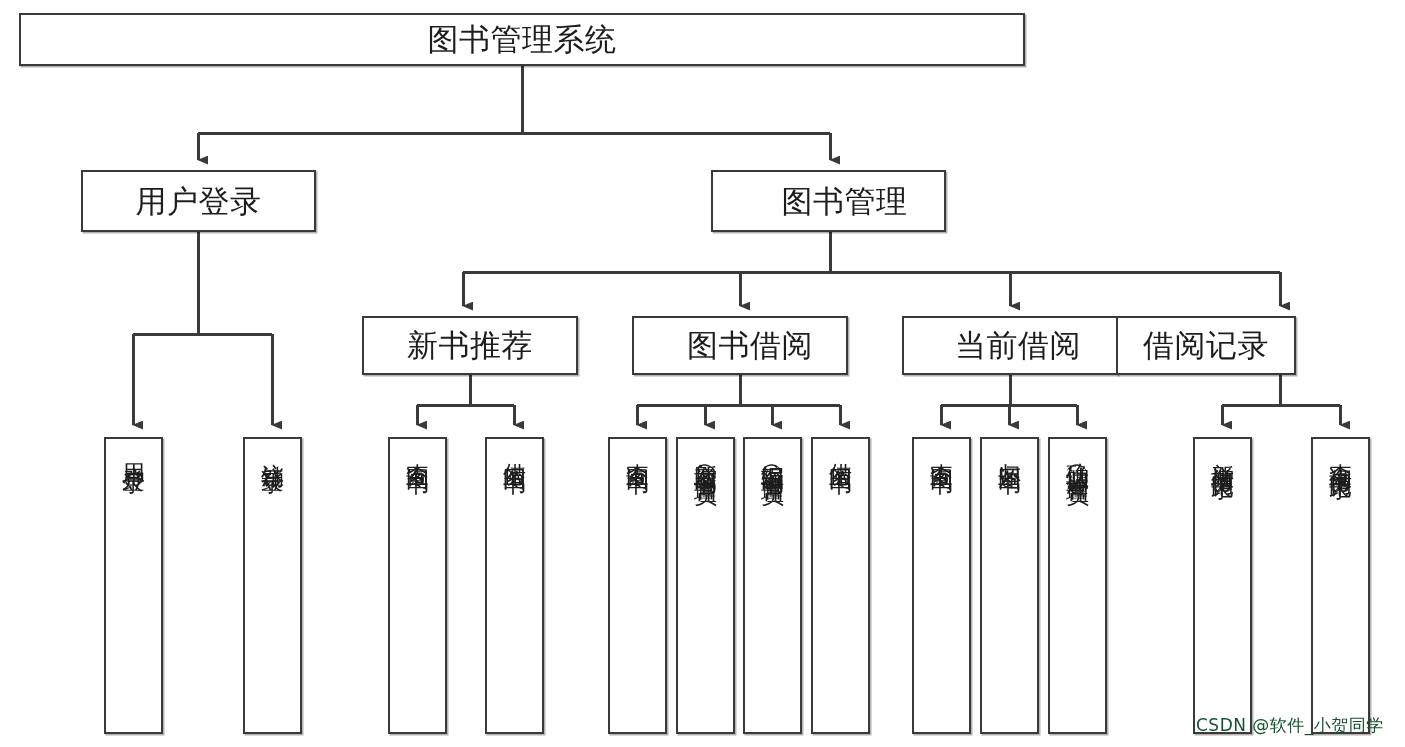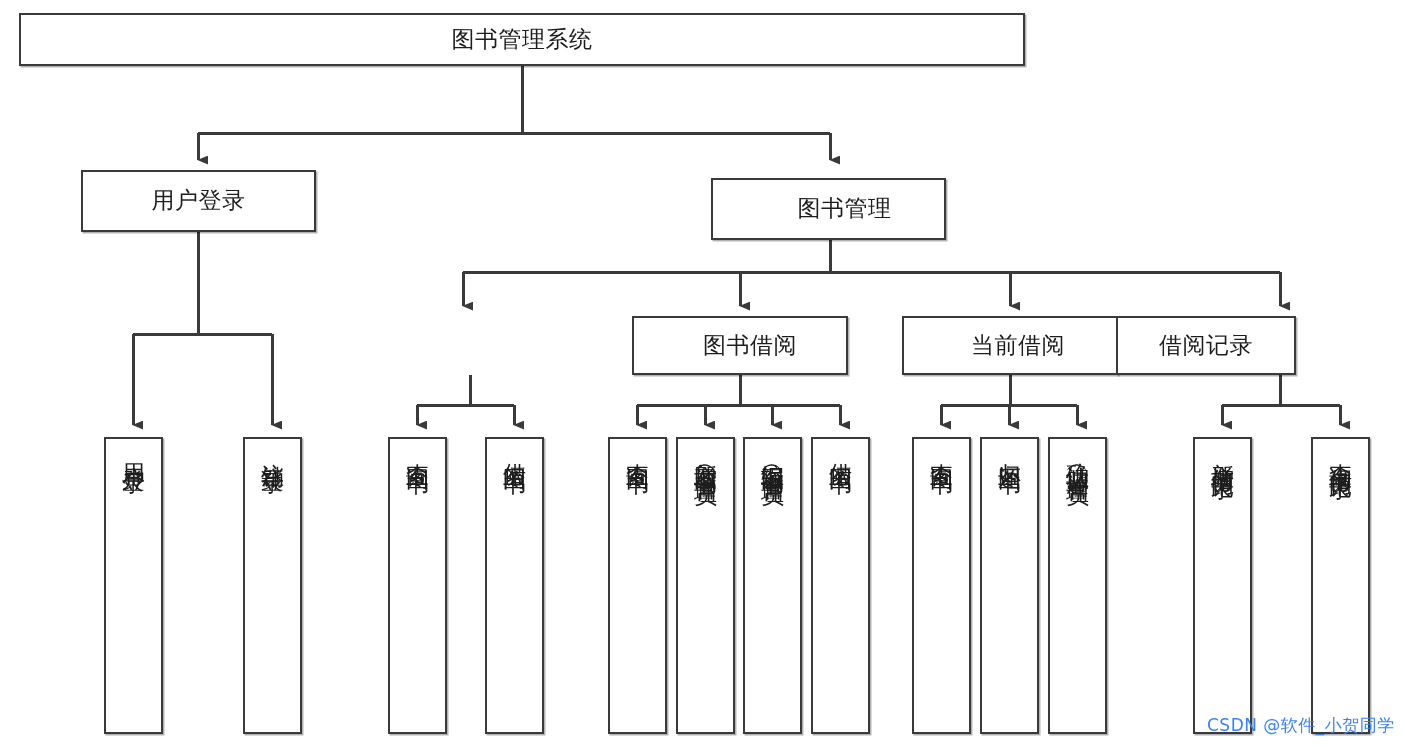--- a/index.html
+++ b/index.html
@@ -37,43 +37,42 @@
     justify-content: center;
     color: #1d1d1d;
   }
   .node-label {
     text-align: center;
     line-height: 1.12;
     white-space: pre;
     letter-spacing: 0.5px;
   }
   .node-horizontal .node-label {
-    font-size: 23px;
+    font-size: 31px;
   }
   .node-vertical {
     padding: 6px 0;
     align-items: flex-start;
   }
   .node-vertical .node-label {
     writing-mode: vertical-rl;
     text-orientation: upright;
     font-size: 23px;
     letter-spacing: 3px;
     line-height: 1;
     margin: 0 auto;
   }
   .watermark {
     position: absolute;
     font-size: 17px;
-    color: #3b82f6;
+    color: #14532d;
     letter-spacing: 0.5px;
     white-space: nowrap;
     pointer-events: none;
     user-select: none;
-    margin-left: 11px;
   }
 </style>
 </head>
 <body>
 
 <div id="diagram-root">
 
   <svg class="diagram-canvas" viewBox="0 0 1405 747">
     <defs>
       <marker id="arrowhead" markerWidth="9" markerHeight="11" refX="4.5" refY="10.3" orient="auto" markerUnits="userSpaceOnUse">
@@ -125,24 +124,27 @@
   </svg>
 
   <div class="node-box node-horizontal" style="left:19px; top:13px; width:1006px; height:53px;">
     <span class="node-label">图书管理系统</span>
   </div>
 
   <div class="node-box node-horizontal" style="left:81px; top:170px; width:235px; height:62px;">
     <span class="node-label">用户登录</span>
   </div>
 
-  <div class="node-box node-horizontal" style="left:711px; top:178px; width:235px; height:62px;padding-left:32px;">
+  <div class="node-box node-horizontal" style="left:711px; top:170px; width:235px; height:62px;padding-left:32px;">
     <span class="node-label">图书管理</span>
   </div>
 
+  <div class="node-box node-horizontal" style="left:362px; top:316px; width:216px; height:59px;">
+    <span class="node-label">新书推荐</span>
+  </div>
 
   <div class="node-box node-horizontal" style="left:632px; top:316px; width:216px; height:59px;padding-left:20px;">
     <span class="node-label">图书借阅</span>
   </div>
 
   <div class="node-box node-horizontal" style="left:902px; top:316px; width:216px; height:59px;padding-left:16px;">
     <span class="node-label">当前借阅</span>
   </div>
 
   <div class="node-box node-horizontal" style="left:1116px; top:316px; width:180px; height:59px;">

